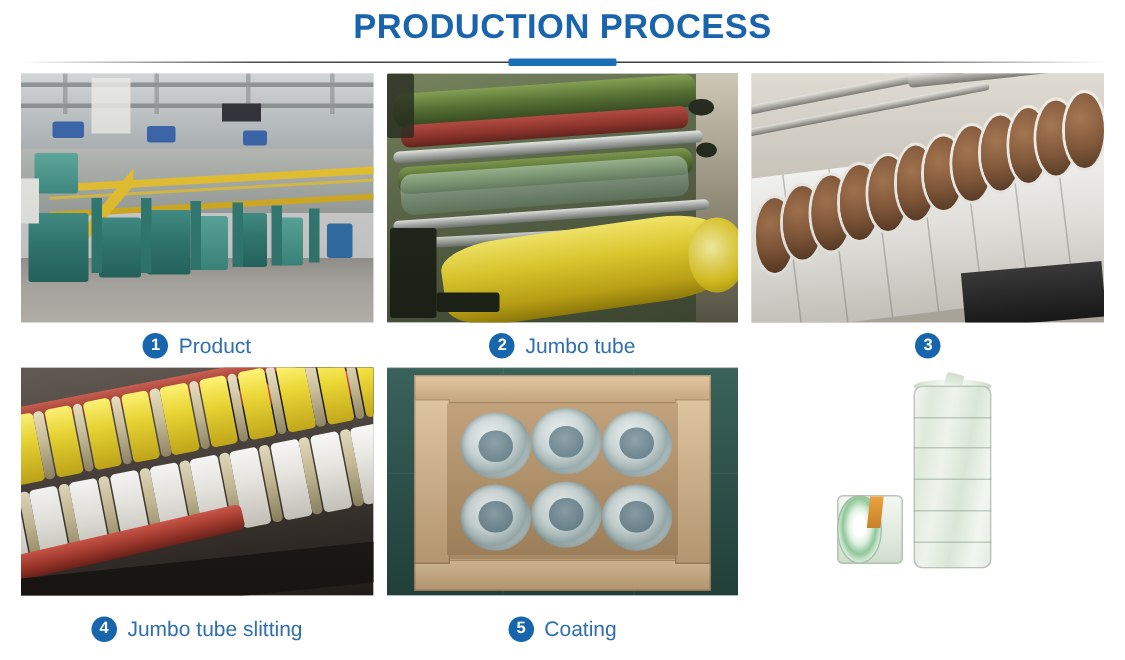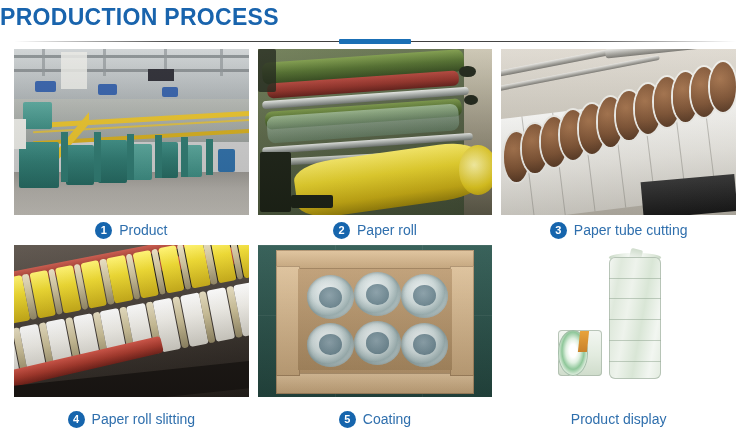--- a/index.html
+++ b/index.html
@@ -7,21 +7,21 @@
     width:750px;height:440px;overflow:hidden;
     background:#ffffff;
     font-family:"Liberation Sans", sans-serif;
   }
   .page{position:relative;width:750px;height:440px;box-sizing:border-box;}
 
   
   .header{position:relative;height:46px;}
   .title{
     position:absolute;left:0;right:0;top:4px;
-    text-align:left;
+    text-align:center;
     font-size:23px;font-weight:bold;letter-spacing:.3px;
     color:#1964ad;
   }
   .rule-wrap{position:absolute;left:14px;right:14px;top:39px;height:6px;}
   .rule{
     position:absolute;left:0;right:0;top:2px;height:1px;
     background:linear-gradient(to right,rgba(130,130,130,0),#4a4a4a 22%,#3b3b3b 50%,#4a4a4a 78%,rgba(130,130,130,0));
   }
   .rule-accent{
     position:absolute;left:50%;transform:translateX(-50%);
@@ -253,21 +253,21 @@
           <div class="j-dark" style="left:0;top:0;width:8%;height:26%;opacity:.8;"></div>
           <div class="j-dark" style="left:1%;top:62%;width:13%;height:36%;"></div>
           <div class="j-dark" style="left:14%;top:88%;width:18%;height:8%;"></div>
           <div class="j-dark" style="left:86%;top:10%;width:7%;height:7%;border-radius:50%;"></div>
           <div class="j-dark" style="left:88%;top:28%;width:6%;height:6%;border-radius:50%;"></div>
         </div>
         <div class="shade"></div>
       </div>
       <div class="caption">
         <span class="badge">2</span>
-        <span class="cap-text">Paper roll</span>
+        <span class="cap-text">Jumbo tube</span>
       </div>
     </div>
 
     <div class="cell">
       <div class="photo">
         <div class="scene">
           <div class="p-bg"></div>
           <div class="p-white">
             <div class="p-seam" style="left:14%"></div>
             <div class="p-seam" style="left:26%"></div>
@@ -294,21 +294,20 @@
           <div class="p-core" style="left:73%;top:14%;width:11%;height:30%;"></div>
           <div class="p-core" style="left:81%;top:11%;width:11%;height:30%;"></div>
           <div class="p-core" style="left:89%;top:8%;width:11%;height:30%;"></div>
 
           <div class="p-dark"></div>
         </div>
         <div class="shade"></div>
       </div>
       <div class="caption">
         <span class="badge">3</span>
-        <span class="cap-text">Paper tube cutting</span>
       </div>
     </div>
 
     <div class="cell row2">
       <div class="photo">
         <div class="scene">
           <div class="s-bg"></div>
 
           <div class="s-red" style="left:-4%;top:2%;width:110%;height:9%;transform:rotate(-11deg);opacity:.9;"></div>
           <div class="s-dark" style="left:56%;top:0%;width:46%;height:26%;transform:rotate(-11deg);"></div>
@@ -360,21 +359,21 @@
             <div class="s-roll s-w" style="left:90%;width:7%;"></div>
           </div>
 
           <div class="s-red" style="left:-6%;top:72%;width:70%;height:11%;transform:rotate(-13deg);"></div>
           <div class="s-dark" style="left:-2%;top:84%;width:108%;height:18%;transform:rotate(-6deg);"></div>
         </div>
         <div class="shade"></div>
       </div>
       <div class="caption">
         <span class="badge">4</span>
-        <span class="cap-text">Paper roll slitting</span>
+        <span class="cap-text">Jumbo tube slitting</span>
       </div>
     </div>
 
     <div class="cell row2">
       <div class="photo">
         <div class="scene">
           <div class="b-bg"></div>
           <div class="b-tile" style="left:0;top:0;width:100%;height:1px;"></div>
           <div class="b-tile" style="left:0;top:46%;width:100%;height:1px;"></div>
           <div class="b-tile" style="left:33%;top:0;width:1px;height:100%;"></div>
@@ -425,19 +424,16 @@
             <div class="d-stackband" style="top:34%"></div>
             <div class="d-stackband" style="top:51%"></div>
             <div class="d-stackband" style="top:68%"></div>
             <div class="d-stackband" style="top:85%"></div>
           </div>
           <div class="d-side"></div>
           <div class="d-face"></div>
           <div class="d-orange"></div>
         </div>
       </div>
-      <div class="caption">
-        <span class="cap-text">Product display</span>
-      </div>
     </div>
 
   </div>
 </div>
 
 </body></html>

